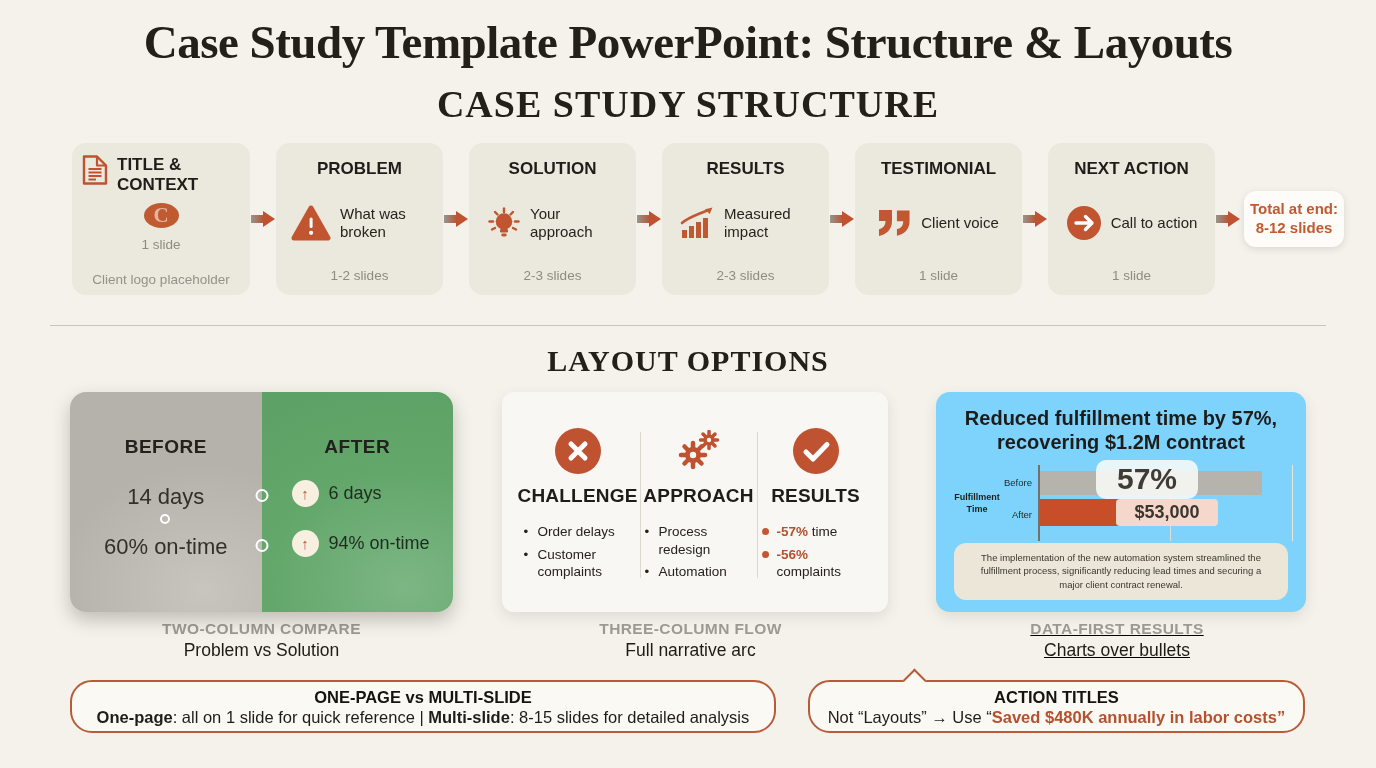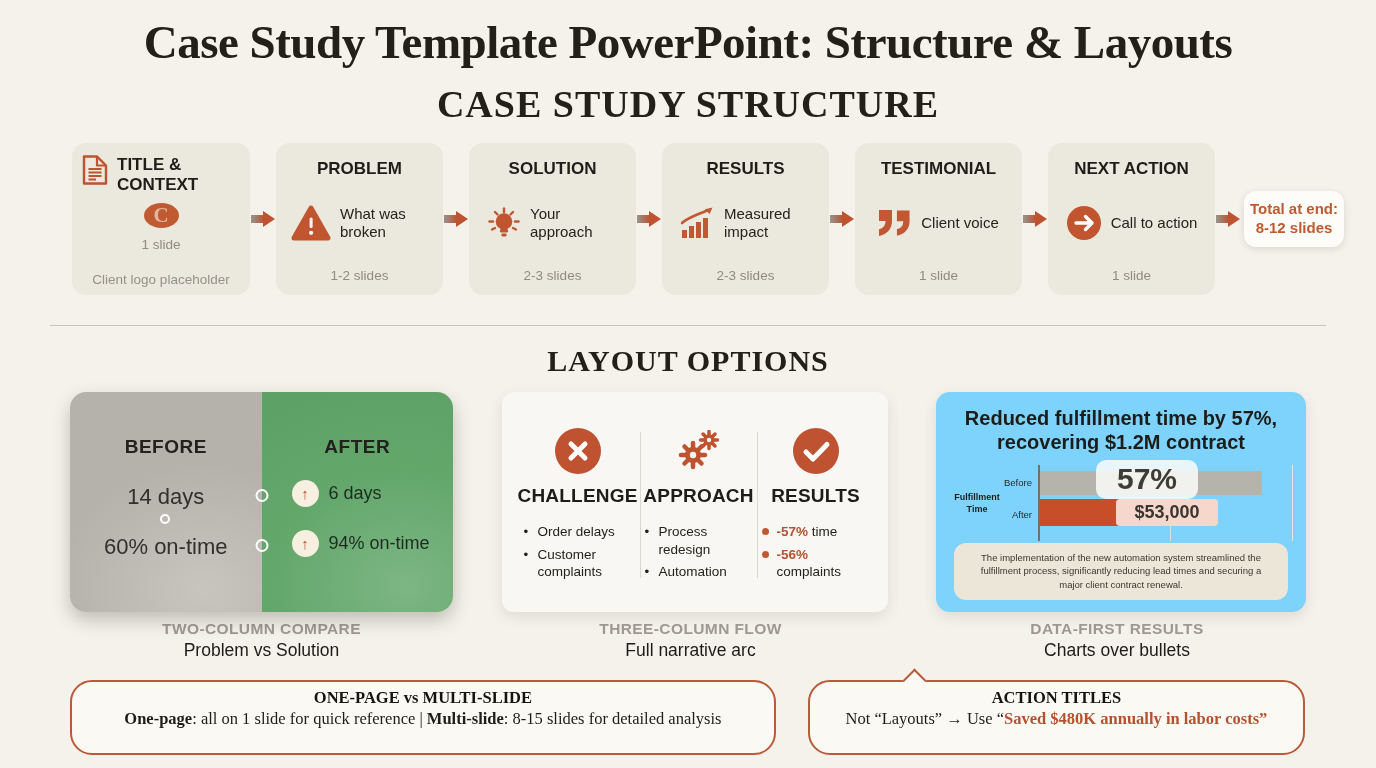--- a/index.html
+++ b/index.html
@@ -100,28 +100,28 @@
     font-weight:bold;font-size:30px;color:#3f3c36;z-index:2;}
   .df-stat-money{position:absolute;left:142px;top:36px;width:102px;height:27px;border-radius:4px;
     background:#f5d7cc;display:flex;align-items:center;justify-content:center;
     font-weight:bold;font-size:18px;color:#393630;z-index:2;margin-left:20px;}
   .df-note{margin-top:26px;background:#ebe6d8;border-radius:12px;padding:8px 14px;
     font-size:9.5px;line-height:1.45;color:#3a372f;text-align:center;}
 
   
   .caption-row{margin:8px 70px 0;display:flex;justify-content:space-between;height:48px;}
   .caption-block{text-align:center;}
-  .caption-block.c1{width:383px;} .caption-block.c2{width:386px;} .caption-block.c3{width:378px;}
+  .caption-block.c1{width:383px;} .caption-block.c2{width:386px;} .caption-block.c3{width:378px;text-decoration:underline;}
   .cap-main{font-weight:bold;font-size:15.5px;color:#9d9990;letter-spacing:0.4px;}
   .cap-sub{font-size:17.5px;color:#1d1b16;margin-top:2px;}
 
   
   .callout-row{margin:12px 71px 0 70px;display:flex;gap:17px;}
   .callout{border:2px solid #b95a38;border-radius:22px;background:#fbf9f4;
-    padding:6px 14px 24px;text-align:center;position:relative;font-family:Liberation Serif, serif;}
+    padding:6px 14px 4px;text-align:center;position:relative;}
   .callout.one-page{width:710px;}
   .callout.action{width:500px;margin-left:15px;}
   .callout.action::before{content:"";position:absolute;left:96px;top:-10px;width:17px;height:17px;
     background:#fbf9f4;border-left:2px solid #b95a38;border-top:2px solid #b95a38;transform:rotate(45deg);}
   .c-title{font-weight:bold;font-size:16.5px;color:#16140f;}
   .c-line{font-size:16.5px;color:#1f1d18;margin-top:1px;}
   .c-line .b{font-weight:bold;}
   .c-line .hl{font-weight:bold;color:#b5512e;}
 
   svg{display:block;}

